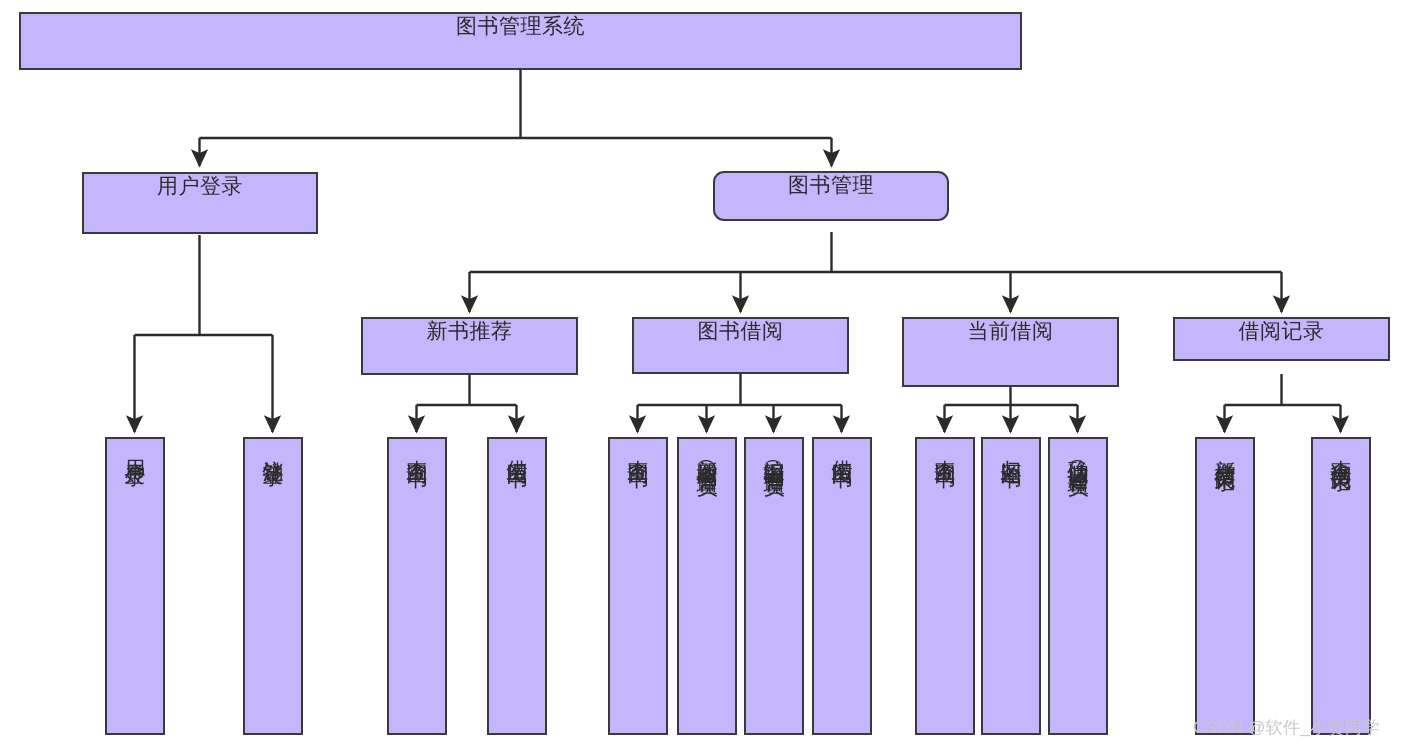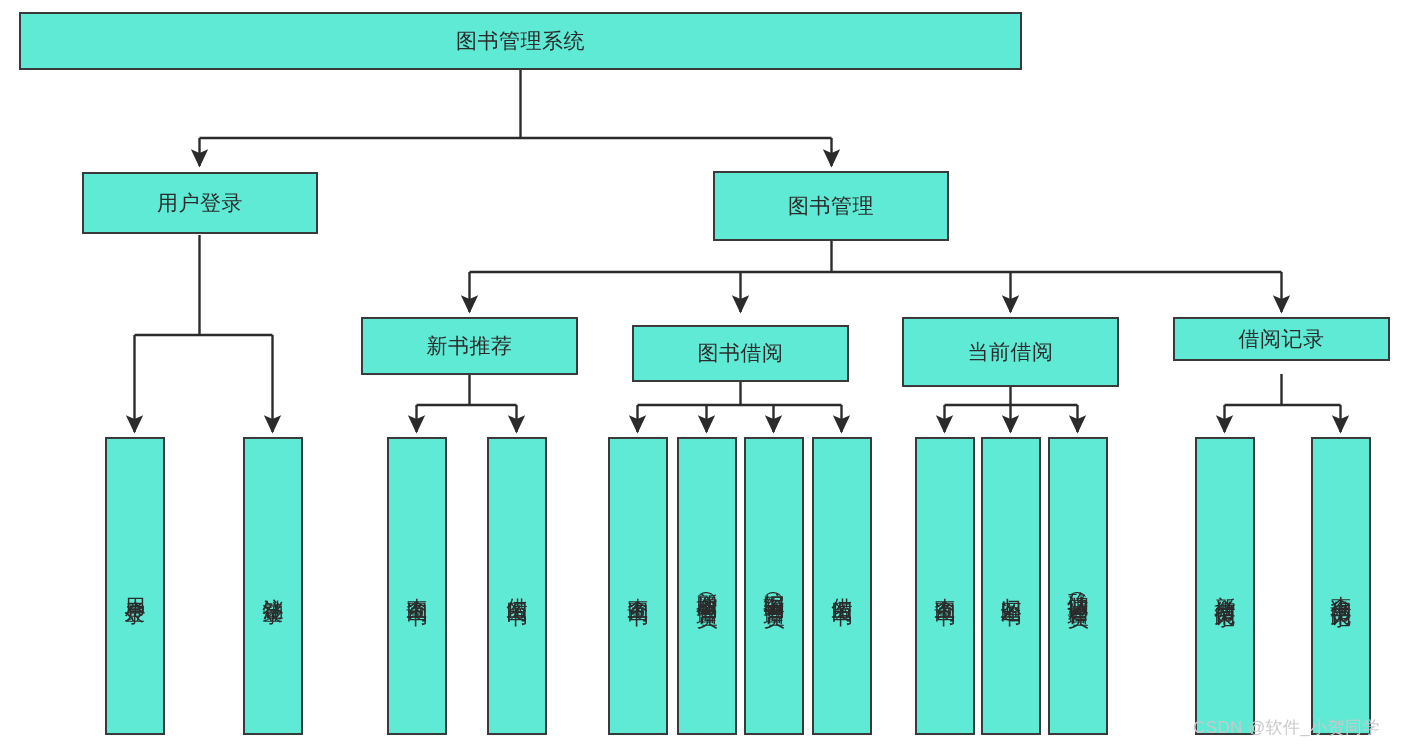--- a/index.html
+++ b/index.html
@@ -21,23 +21,23 @@
     position: absolute;
     left: 0;
     top: 0;
     width: 1405px;
     height: 747px;
   }
   .node {
     position: absolute;
     box-sizing: border-box;
     border: 2.5px solid #3a3a3a;
-    background: #5eead4;
+    background: #c4b5fd;
     display: flex;
-    align-items: center;
+    align-items: flex-start;
     justify-content: center;
     color: #2b2b2b;
     z-index: 2;
   }
   .node-label {
     display: block;
     text-align: center;
     line-height: 1.18;
     white-space: pre;
   }
@@ -120,28 +120,28 @@
     </g>
   </svg>
 
   <div class="node horiz" style="left:19px; top:12px; width:1003px; height:58px;">
     <span class="node-label">图书管理系统</span>
   </div>
 
   <div class="node horiz" style="left:82px; top:172px; width:236px; height:62px;">
     <span class="node-label">用户登录</span>
   </div>
-  <div class="node horiz" style="left:713px; top:171px; width:236px; height:70px;">
+  <div class="node horiz" style="left:713px; top:171px; width:236px; height:50px;border-radius:11px;">
     <span class="node-label">图书管理</span>
   </div>
 
   <div class="node horiz" style="left:361px; top:317px; width:217px; height:58px;">
     <span class="node-label">新书推荐</span>
   </div>
-  <div class="node horiz" style="left:632px; top:317px; width:217px; height:57px;margin-top:8px;">
+  <div class="node horiz" style="left:632px; top:317px; width:217px; height:57px;">
     <span class="node-label">图书借阅</span>
   </div>
   <div class="node horiz" style="left:902px; top:317px; width:217px; height:70px;">
     <span class="node-label">当前借阅</span>
   </div>
   <div class="node horiz" style="left:1173px; top:317px; width:217px; height:44px;">
     <span class="node-label">借阅记录</span>
   </div>
 
   <div class="node vert" style="left:105px; top:437px; width:60px; height:298px;">

